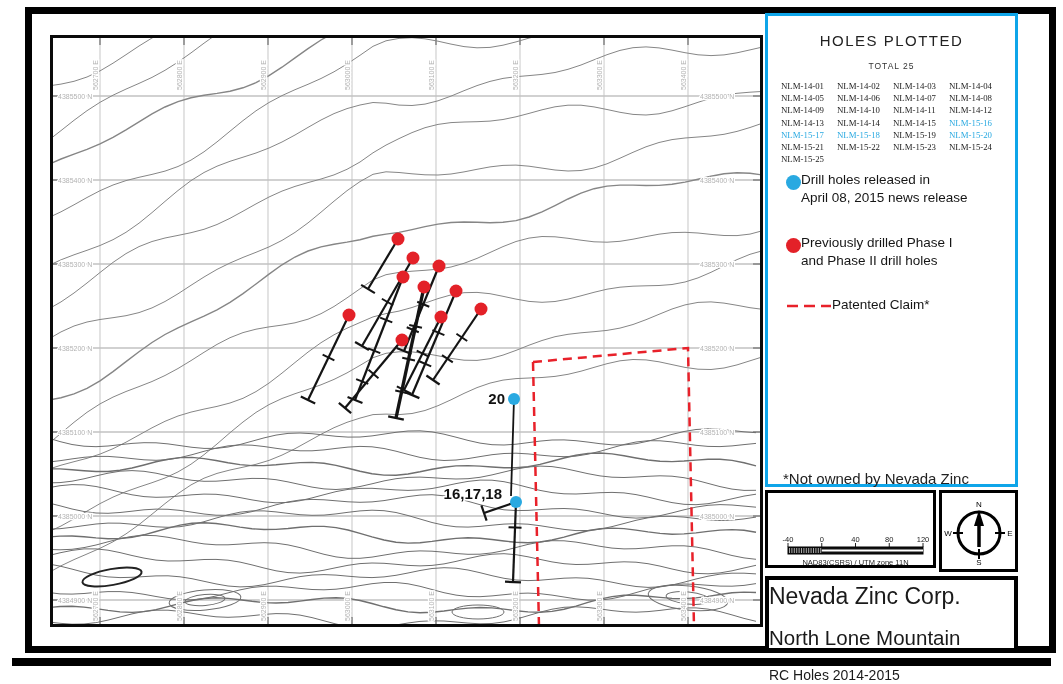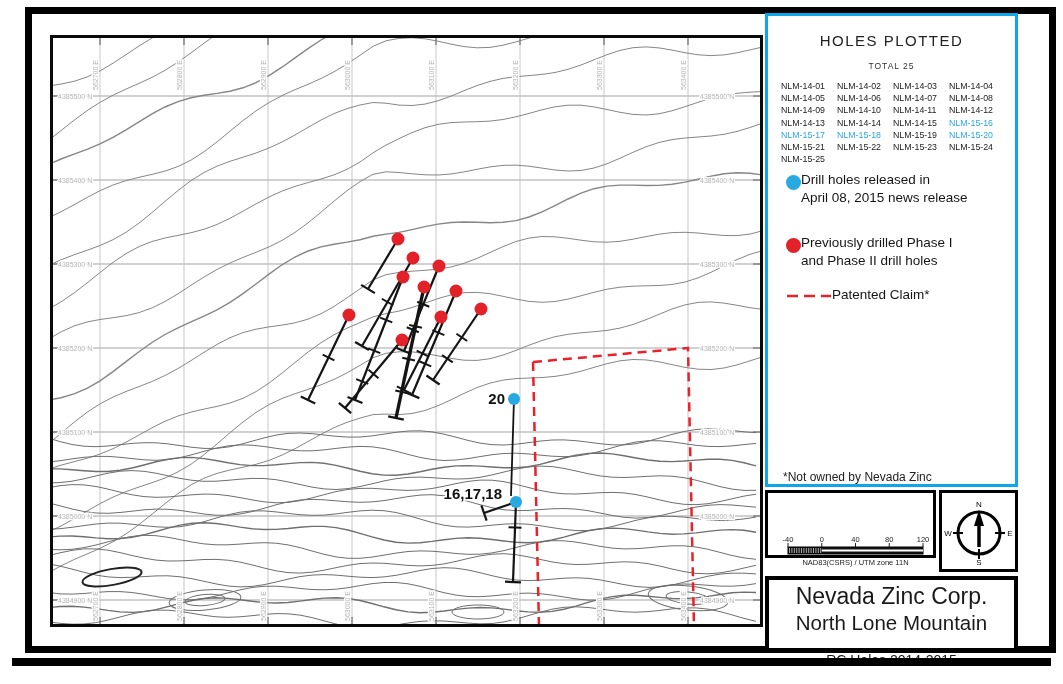--- a/index.html
+++ b/index.html
@@ -9,35 +9,35 @@
                border:7px solid #000;box-sizing:border-box;}
   .bottom-bar{position:absolute;left:12px;top:658px;width:1039px;height:8px;background:#000;}
   .map-panel{position:absolute;left:50px;top:35px;width:713px;height:592px;
              border:3px solid #0a0a0a;box-sizing:border-box;background:#fff;}
   .map-panel svg{display:block;}
   .legend-box{position:absolute;left:765px;top:13px;width:253px;height:474px;
               border:3px solid #0ea5e9;box-sizing:border-box;background:#fff;}
   .legend-title{margin-top:16px;text-align:center;font-size:15px;letter-spacing:1.5px;color:#222;}
   .legend-subtitle{margin-top:12px;text-align:center;font-size:8.5px;letter-spacing:1px;color:#333;}
   .hole-grid{margin:9px 10px 0 13px;display:grid;grid-template-columns:repeat(4,1fr);
-             font-size:8.8px;line-height:12.2px;color:#1c1c1c;}
+             font-size:8.8px;line-height:12.2px;color:#1c1c1c;font-family:Liberation Serif, serif;}
   .hole-grid .new{color:var(--blue);}
   .legend-item{position:absolute;left:18px;display:flex;align-items:flex-start;}
   .legend-item .dot{width:15px;height:15px;border-radius:50%;flex:0 0 auto;margin-top:4px;}
   .legend-item .txt{font-size:13.5px;line-height:17.5px;color:#161616;}
   .legend-item .dash-symbol{margin-top:6px;}
-  .legend-footnote{position:absolute;left:15px;top:454px;font-size:12px;color:#222;text-align:center;}
-  .scale-box{position:absolute;left:765px;top:490px;width:171px;height:68px;
+  .legend-footnote{position:absolute;left:15px;top:454px;font-size:15px;color:#222;text-align:center;}
+  .scale-box{position:absolute;left:765px;top:490px;width:171px;height:78px;
              border:3px solid #000;box-sizing:border-box;background:#fff;}
   .compass-box{position:absolute;left:939px;top:490px;width:79px;height:82px;
                border:3px solid #000;box-sizing:border-box;background:#fff;}
   .title-box{position:absolute;left:765px;top:576px;width:253px;height:76px;
-             border:4px solid #000;box-sizing:border-box;background:#fff;text-align:center;}
+             border:4px solid #000;box-sizing:border-box;background:#fff;}
   .title-line1{margin-top:3px;font-size:23px;color:#1a1a1a;}
-  .title-line2{margin-top:1px;font-size:20.5px;color:#1a1a1a;}
+  .title-line2{margin-top:16px;font-size:20.5px;color:#1a1a1a;}
   .title-line3{margin-top:17px;font-size:14px;color:#1a1a1a;}
 </style>
 </head>
 <body>
 
 <div class="page" style="--blue: #29A9E1;">
 
   <div class="outer-frame"></div>
 
   <div class="map-panel">
@@ -257,21 +257,21 @@
     </div>
 
     <div class="legend-item" style="top:218px">
       <span class="dot" id="dot-red" style="background: rgb(227, 33, 40);"></span>
       <span class="txt">
         <span>Previously drilled Phase I</span><br>
         <span>and Phase II drill holes</span>
       </span>
     </div>
 
-    <div class="legend-item" style="top:270px">
+    <div class="legend-item" style="top:280px">
       <svg class="dash-symbol" width="46" height="8">
         <line id="claim-dash-line" x1="1" y1="4" x2="45" y2="4" stroke-width="2.6" stroke-dasharray="11 6" stroke="#E8212A"></line>
       </svg>
       <span class="txt">
         <span>Patented Claim*</span>
       </span>
     </div>
 
     <div class="legend-footnote">*Not owned by Nevada Zinc</div>
   </div>

